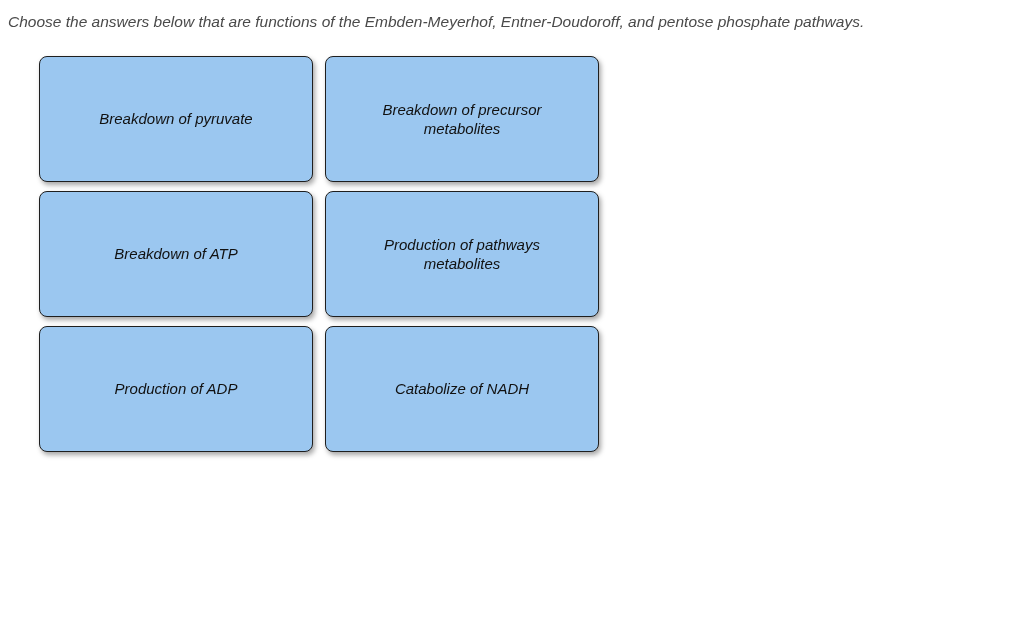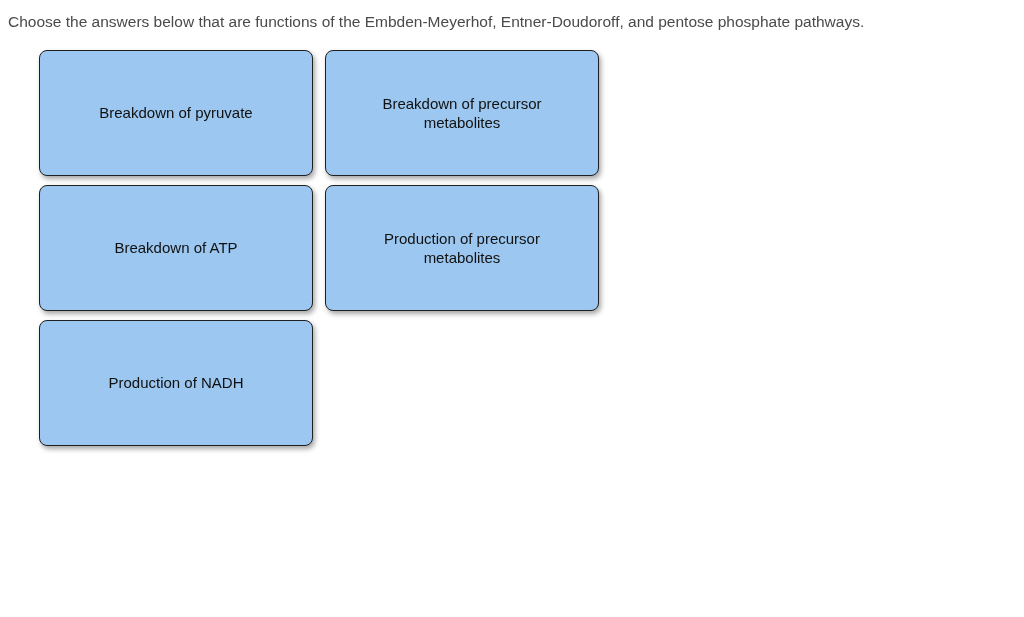--- a/index.html
+++ b/index.html
@@ -2,42 +2,42 @@
 <html style="--card-fill: #9bc7f0; --card-border: #1f1f1f; --title-text: #4a4a4a; --card-text: #111111; --page-bg: #ffffff;"><head>
 <meta charset="utf-8">
 <style>
   :root {
     --card-fill: #9bc7f0;
     --card-border: #1f1f1f;
     --title-text: #4a4a4a;
     --card-text: #111111;
     --page-bg: #ffffff;
   }
-  * { margin: 0; padding: 0; box-sizing: border-box; }
+  * { margin: 0; padding: 0; box-sizing: border-box; font-style: italic; }
   html, body {
     width: 1024px; height: 617px;
     background: var(--page-bg);
     font-family: "Liberation Sans", sans-serif;
     overflow: hidden;
   }
   .page {
     position: relative;
     width: 1024px; height: 617px;
   }
   .question-prompt {
     position: absolute;
     left: 8px; top: 12px;
     width: 1000px;
     font-size: 15.5px;
     line-height: 1.25;
     color: var(--title-text);
   }
   .options-grid {
     position: absolute;
-    left: 39px; top: 50px;
+    left: 39px; top: 56px;
     display: grid;
     grid-template-columns: 274px 274px;
     grid-auto-rows: 126px;
     column-gap: 12px;
     row-gap: 9px;
   }
   .answer-card {
     background: var(--card-fill);
     border: 1px solid var(--card-border);
     border-radius: 8px;
@@ -72,25 +72,28 @@
     <div class="answer-card">
       <span class="answer-label">Breakdown of precursor
 metabolites</span>
     </div>
 
     <div class="answer-card">
       <span class="answer-label">Breakdown of ATP</span>
     </div>
 
     <div class="answer-card">
-      <span class="answer-label">Production of precursor
+      <span class="answer-label">Production of pathways
 metabolites</span>
     </div>
 
 
 
+    <div class="answer-card">
+      <span class="answer-label">Production of ADP</span>
+    </div>
 
     <div class="answer-card">
-      <span class="answer-label">Production of NADH</span>
+      <span class="answer-label">Catabolize of NADH</span>
     </div>
 
   </div>
 </div>
 
 </body></html>

